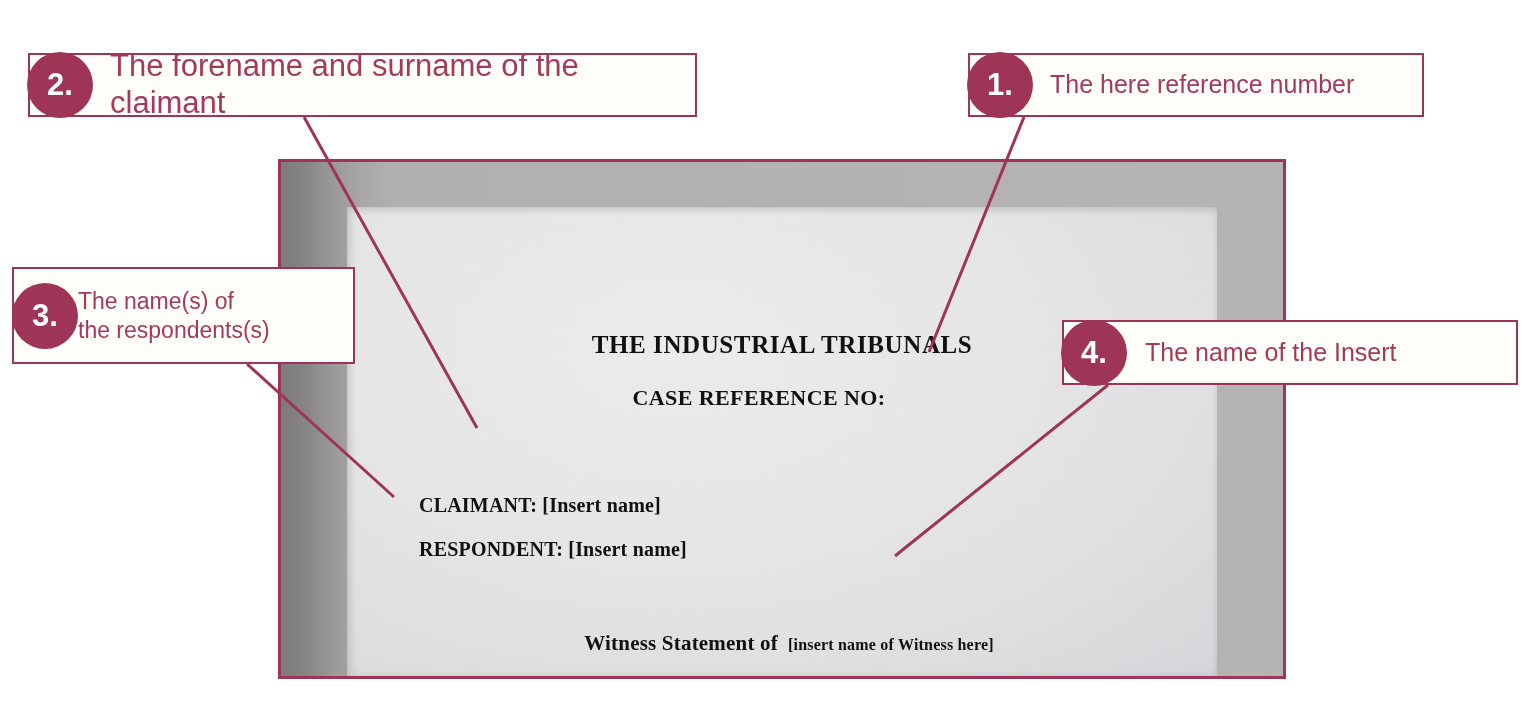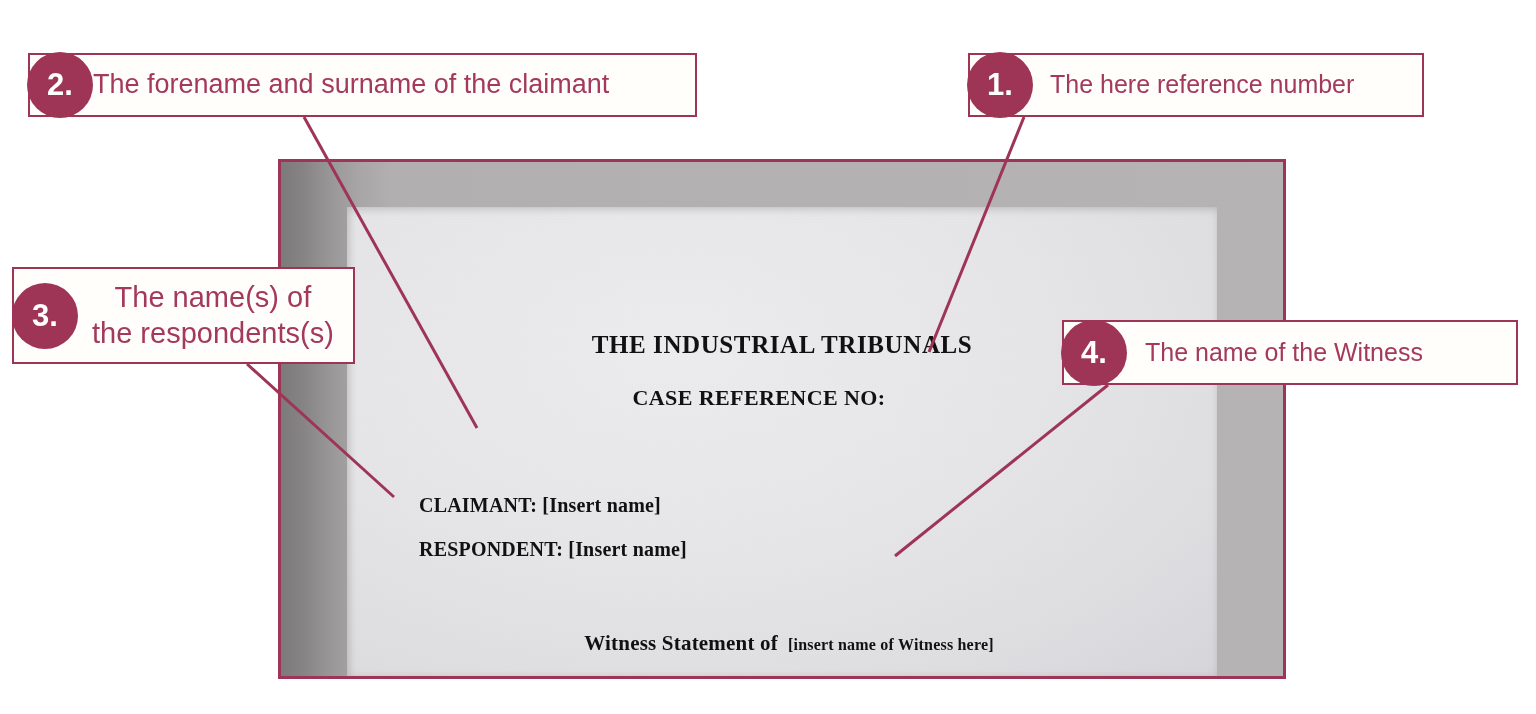--- a/index.html
+++ b/index.html
@@ -150,26 +150,26 @@
   }
 
   
   #callout-1 { left: 968px; top: 53px; width: 456px; height: 64px; }
   #callout-1 .callout-badge { width: 66px; height: 66px; font-size: 31px; margin-left: -1px; margin-top: 0px; }
   #callout-1 .callout-text { font-size: 25px; margin-left: 17px; }
 
   
   #callout-2 { left: 28px; top: 53px; width: 669px; height: 64px; }
   #callout-2 .callout-badge { width: 66px; height: 66px; font-size: 31px; margin-left: -1px; }
-  #callout-2 .callout-text { font-size: 27px; }
+  #callout-2 .callout-text { font-size: 31px; margin-left: 17px; }
 
   
   #callout-3 { left: 12px; top: 267px; width: 343px; height: 97px; }
   #callout-3 .callout-badge { width: 66px; height: 66px; font-size: 31px; margin-left: 0px; }
-  #callout-3 .callout-text { font-size: 29px; margin-left: 14px; line-height: 1.22; text-align: center; }
+  #callout-3 .callout-text { font-size: 23px; line-height: 1.22; }
 
   
   #callout-4 { left: 1062px; top: 320px; width: 456px; height: 65px; }
   #callout-4 .callout-badge { width: 66px; height: 66px; margin-left: -1px; font-size: 31px; }
   #callout-4 .callout-text { font-size: 25px; margin-left: 18px; }
 </style>
 </head>
 <body>
 
 <div id="stage">
@@ -210,16 +210,16 @@
   <div class="callout" id="callout-3">
     <div class="callout-box"></div>
     <div class="callout-badge">3.</div>
     <div class="callout-text">The name(s) of
 the respondents(s)</div>
   </div>
 
   <div class="callout" id="callout-4">
     <div class="callout-box"></div>
     <div class="callout-badge">4.</div>
-    <div class="callout-text">The name of the Witness</div>
+    <div class="callout-text">The name of the Insert</div>
   </div>
 
 </div>
 
 </body></html>

